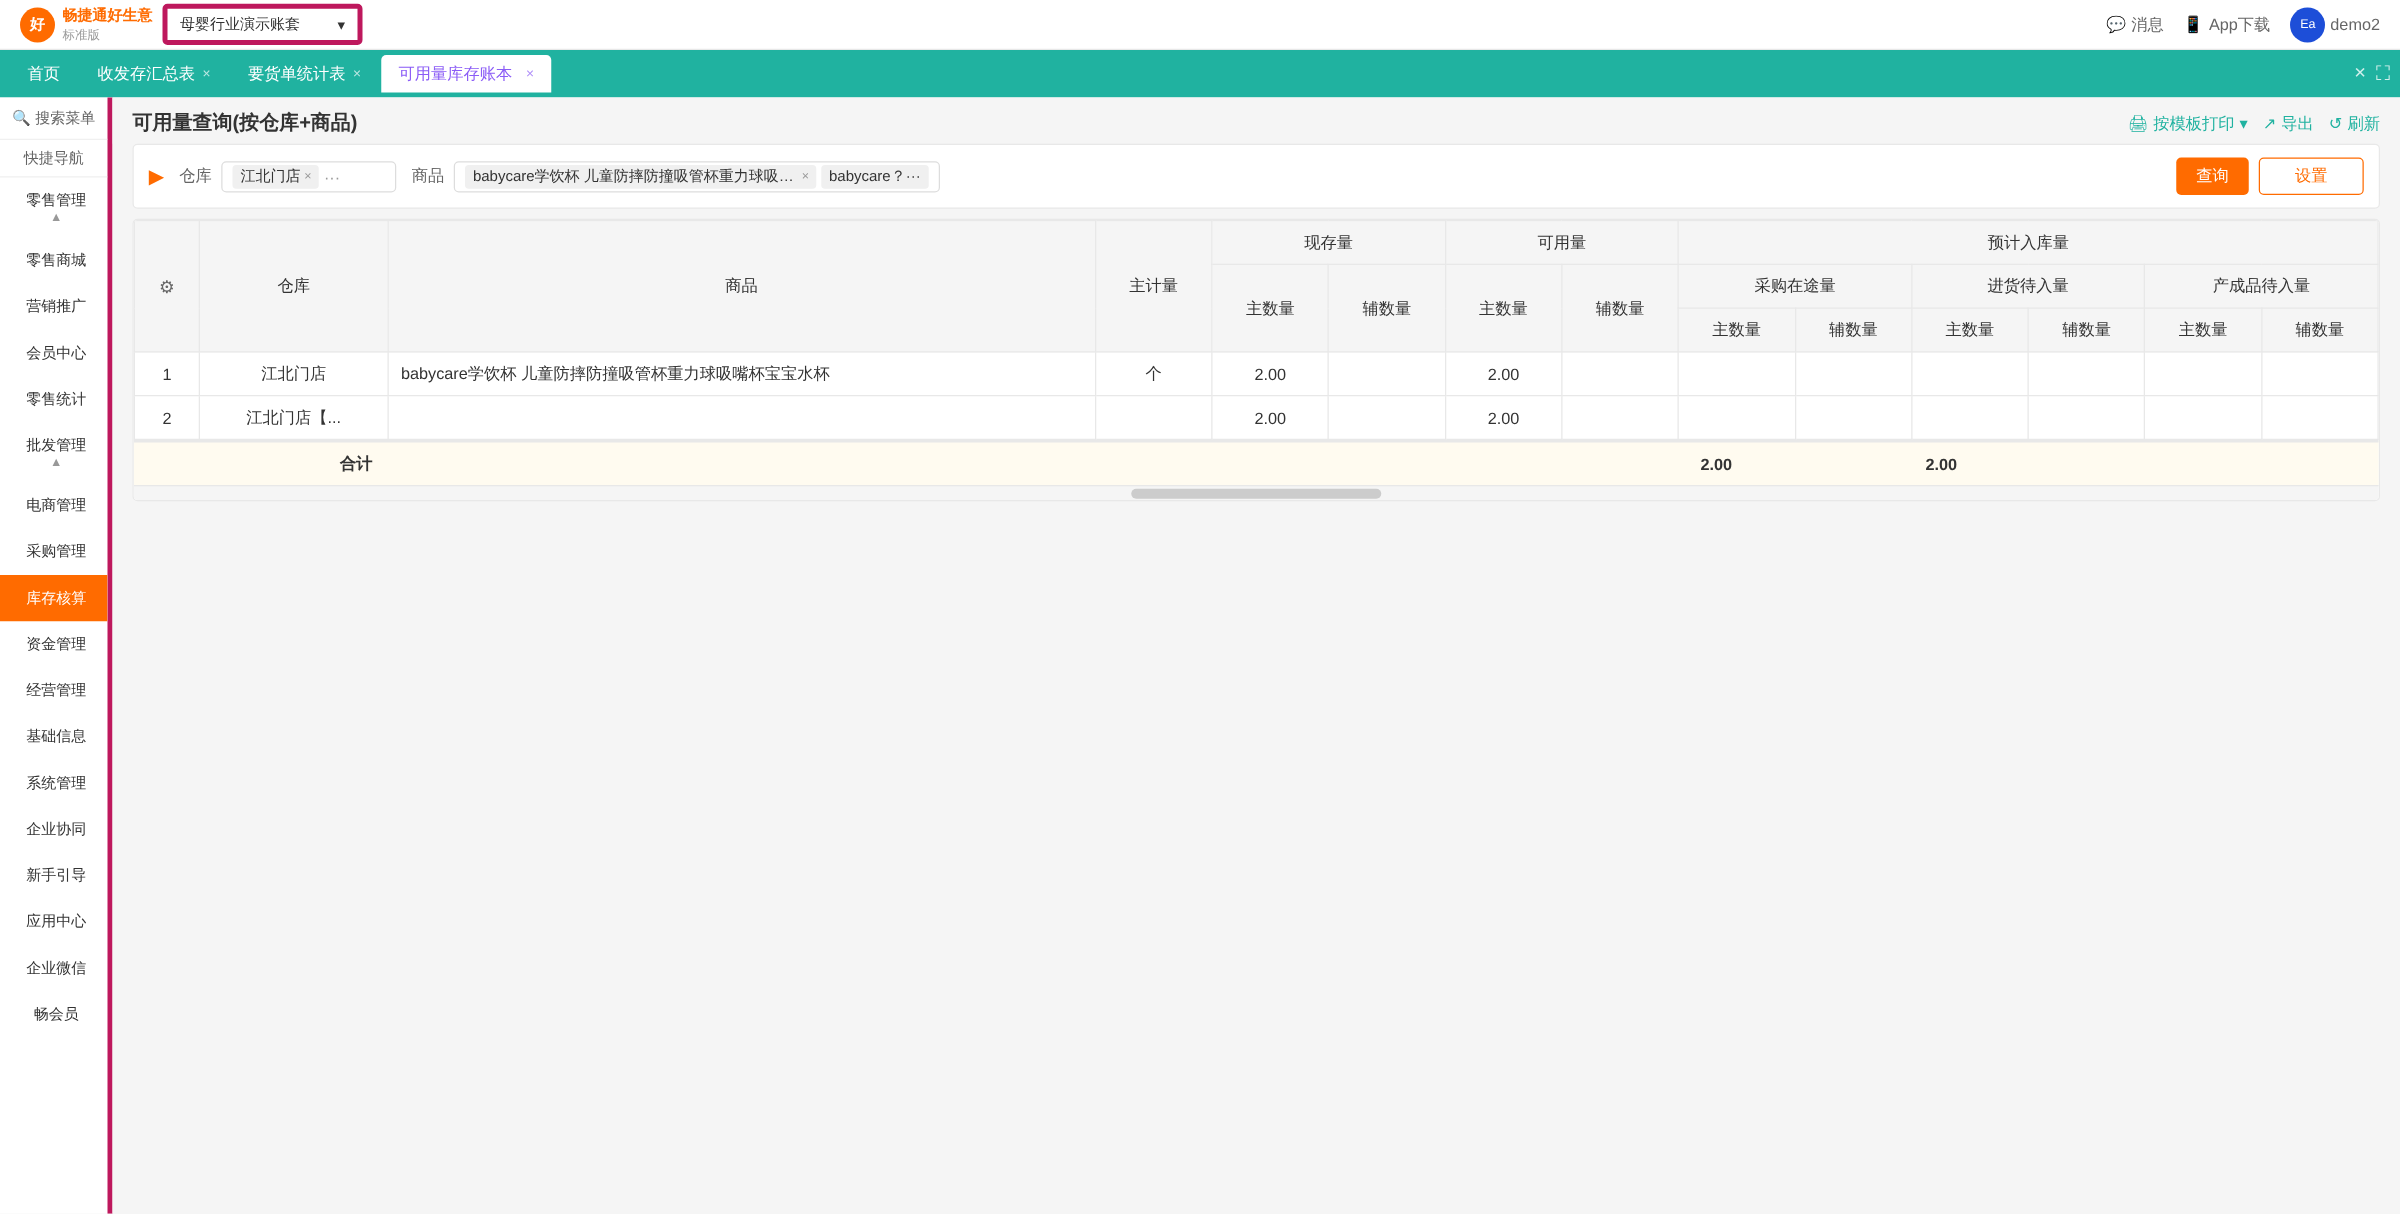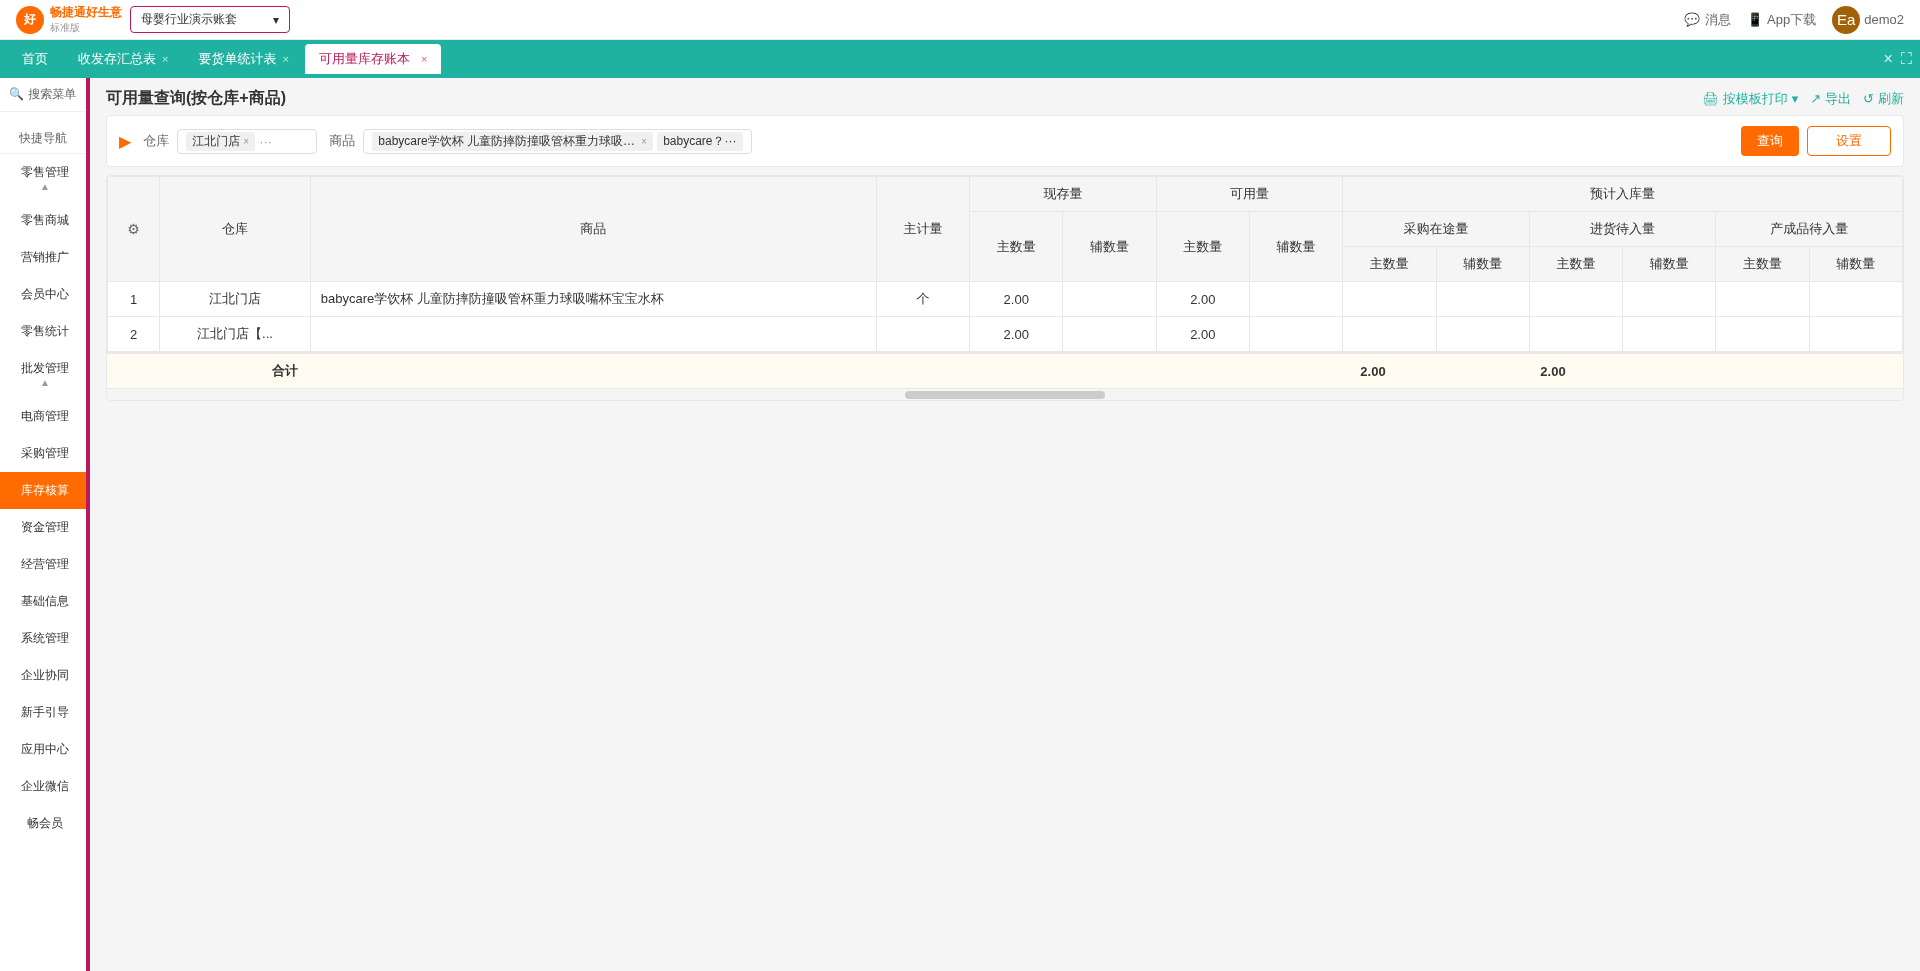--- a/index.html
+++ b/index.html
@@ -11,24 +11,24 @@
       background: #fff;
       border-bottom: 1px solid #e8e8e8;
       display: flex;
       align-items: center;
       justify-content: space-between;
       padding: 0 16px;
     }
     .top-bar-left { display: flex; align-items: center; gap: 8px; }
     .logo-area { display: flex; align-items: center; gap: 6px; }
     .logo-icon { width: 28px; height: 28px; background: #ff6b00; border-radius: 50%; display: flex; align-items: center; justify-content: center; color: #fff; font-size: 12px; font-weight: bold; }
-    .industry-selector { display: flex; align-items: center; gap: 4px; padding: 4px 10px; border: 1px solid #be185d; border-radius: 4px; cursor: pointer; font-size: 12px; color: #333; min-width: 160px; }
+    .industry-selector { display: flex; align-items: center; gap: 4px; padding: 4px 10px; border: 4px solid #be185d; border-radius: 4px; cursor: pointer; font-size: 12px; color: #333; min-width: 160px; }
     .top-bar-right { display: flex; align-items: center; gap: 16px; }
     .top-btn { display: flex; align-items: center; gap: 4px; font-size: 13px; color: #666; cursor: pointer; }
-    .avatar { width: 28px; height: 28px; border-radius: 50%; background: #a16207; display: flex; align-items: center; justify-content: center; color: #fff; font-size: 15px; }
+    .avatar { width: 28px; height: 28px; border-radius: 50%; background: #1d4ed8; display: flex; align-items: center; justify-content: center; color: #fff; font-size: 10px; }
 
     
     .nav-tabs {
       height: 38px;
       background: #20b2a0;
       display: flex;
       align-items: center;
       padding: 0 8px;
     }
     .nav-tab {
@@ -37,21 +37,21 @@
       align-items: center;
       padding: 0 14px;
       font-size: 13px;
       color: #fff;
       cursor: pointer;
       border-radius: 4px 4px 0 0;
       gap: 6px;
       margin-right: 2px;
     }
     .nav-tab.home { color: #fff; }
-    .nav-tab.active { background: #fff; color: #be185d; gap: 11px; }
+    .nav-tab.active { background: #fff; color: #8b5cf6; gap: 11px; }
     .nav-tab .close-btn { font-size: 11px; opacity: 0.7; }
     .nav-tabs-right { margin-left: auto; display: flex; align-items: center; gap: 8px; }
     .nav-tab-action { color: #fff; cursor: pointer; font-size: 16px; opacity: 0.8; }
 
     
     .main-layout { display: flex; height: calc(971px - 78px); }
 
     
     .sidebar {
       width: 90px;
@@ -69,21 +69,20 @@
       border-bottom: 1px solid #f0f0f0;
       text-align: center;
     }
     .sidebar-nav {
       padding: 6px 4px;
       font-size: 12px;
       color: #666;
       cursor: pointer;
       text-align: center;
       border-bottom: 1px solid #f0f0f0;
-      margin-top: 12px;
     }
     .sidebar-item {
       padding: 10px 4px;
       font-size: 12px;
       color: #333;
       cursor: pointer;
       text-align: center;
       display: flex;
       align-items: center;
       padding-left: 10px;

